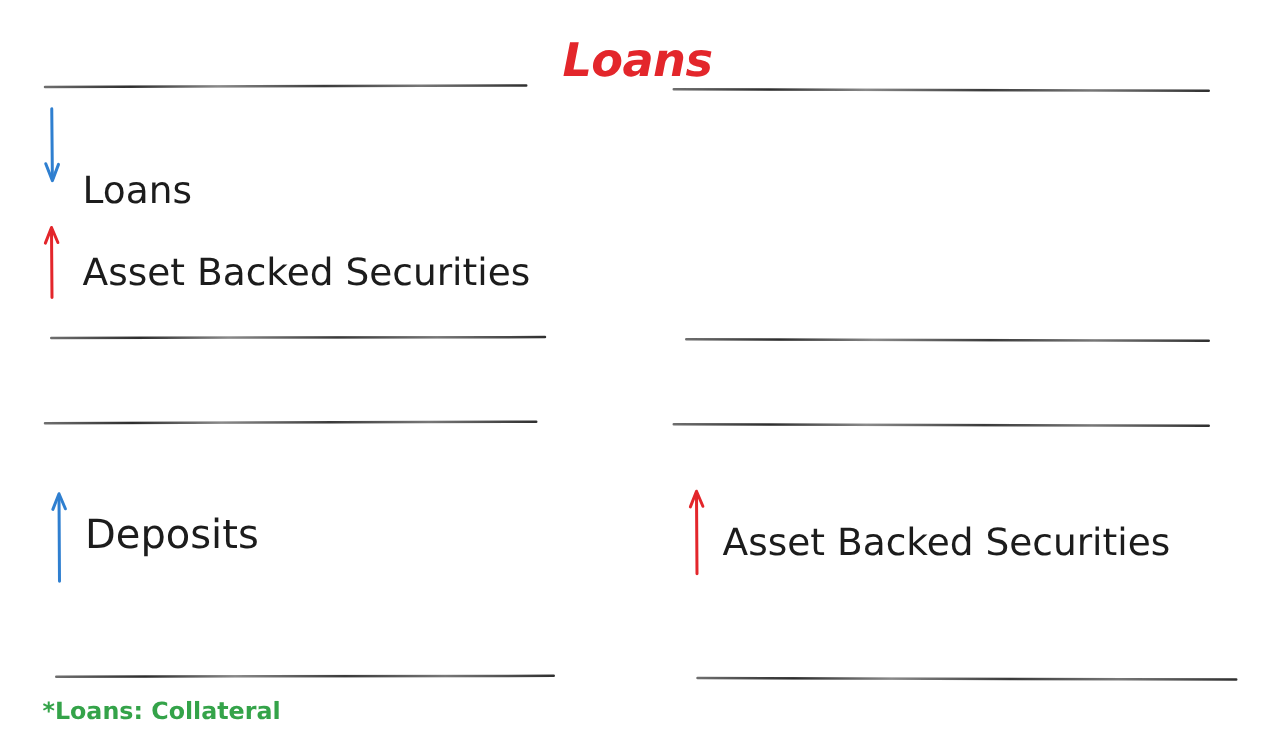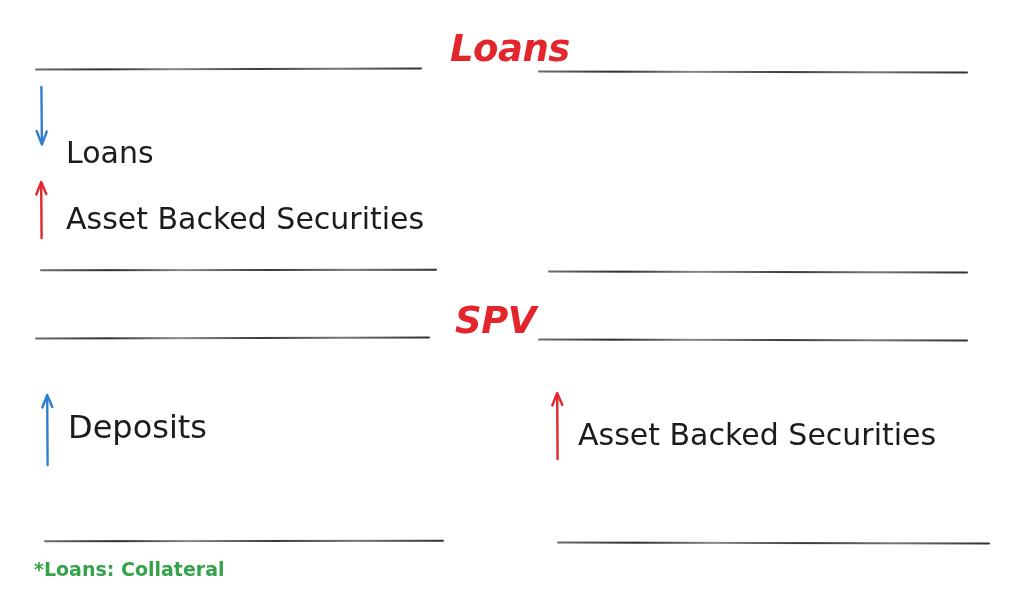--- a/index.html
+++ b/index.html
@@ -88,21 +88,20 @@
       <path d="M4.3 14.5 L9.2 2 L14.3 14" stroke="#e3262b" stroke-width="2.4" stroke-linecap="round" stroke-linejoin="round" fill="none"></path>
     </svg>
   </div>
   <div class="item-label" style="left:66px; top:201px; font-size:30px;">Asset Backed Securities</div>
 
   <div class="rule tilt-c" style="left:40px; top:269px; width:397px;"></div>
   <div class="rule tilt-b" style="left:548px; top:271px; width:420px;"></div>
 
   <div class="rule tilt-a" style="left:35px; top:337px; width:395px;"></div>
 
-  <div class="entity-label" style="left:455px; top:299px; font-size:37px; color:#e3262b;">SPV</div>
 
   <div class="rule tilt-b" style="left:538px; top:339px; width:430px;"></div>
 
   <div class="arrow" style="left:38px; top:392px; width:20px; height:76px;">
     <svg width="20" height="76" viewBox="0 0 20 76">
       <path d="M9.6 73 L9.2 5" stroke="#2f7fd0" stroke-width="2.4" stroke-linecap="round" fill="none"></path>
       <path d="M4.3 15.5 L9.2 3 L14.3 15" stroke="#2f7fd0" stroke-width="2.4" stroke-linecap="round" stroke-linejoin="round" fill="none"></path>
     </svg>
   </div>
   <div class="item-label" style="left:68px; top:408px; font-size:32px;">Deposits</div>

